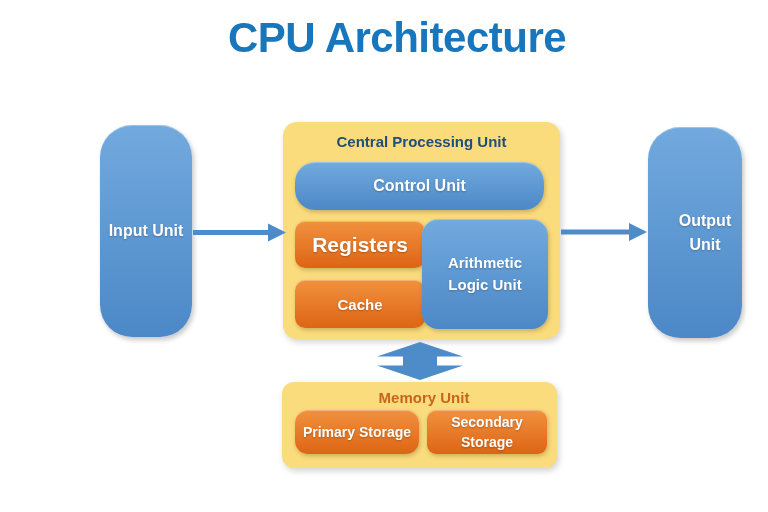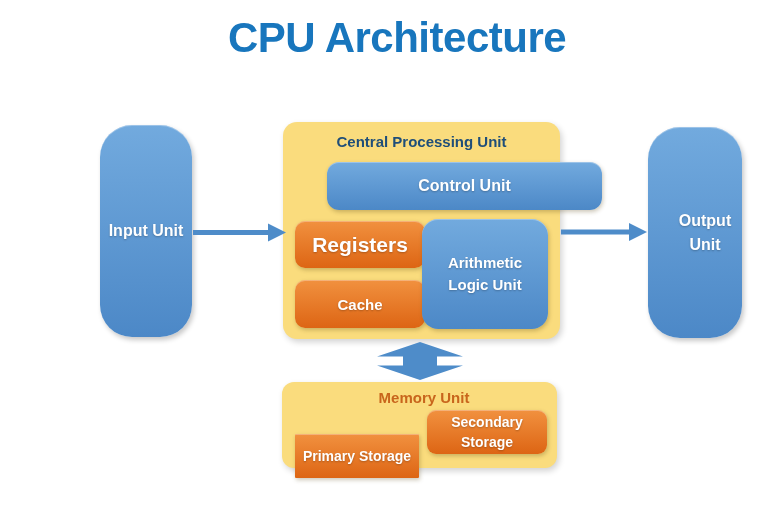--- a/index.html
+++ b/index.html
@@ -67,28 +67,28 @@
 
   .container-label {
     position: absolute;
     left: 0; width: 100%;
     text-align: center;
     font-weight: bold;
   }
   .cpu-label { top: 11px; font-size: 15px; color: var(--cpu-label-navy); }
   .memory-label { top: 7px; font-size: 15px; color: var(--memory-label-orange); padding-left: 9px; }
 
-  .control-unit { left: 12px; top: 40px; width: 275px; height: 48px; border-radius: 12px; font-size: 16px; margin-left: 32px; }
+  .control-unit { left: 12px; top: 40px; width: 249px; height: 48px; border-radius: 20px; font-size: 16px; }
   .registers    { left: 12px; top: 99px; width: 130px; height: 47px; border-radius: 10px; font-size: 21px; }
   .cache        { left: 12px; top: 158px; width: 130px; height: 48px; border-radius: 10px; font-size: 15px; }
   .alu          { left: 139px; top: 97px; width: 126px; height: 110px; border-radius: 16px;
                   font-size: 15px; line-height: 1.5; padding: 0 14px; }
 
-  .primary-storage   { left: 13px;  top: 28px; width: 124px; height: 44px; border-radius: 1px;
-                       font-size: 14px; line-height: 1.45; margin-top: 24px; }
+  .primary-storage   { left: 13px;  top: 28px; width: 124px; height: 44px; border-radius: 13px;
+                       font-size: 14px; line-height: 1.45; }
   .secondary-storage { left: 145px; top: 28px; width: 120px; height: 44px; border-radius: 9px;
                        font-size: 14px; line-height: 1.45; }
 
   svg.arrow-layer {
     position: absolute; inset: 0;
     width: 768px; height: 512px;
     pointer-events: none;
   }
 </style>
 </head>

